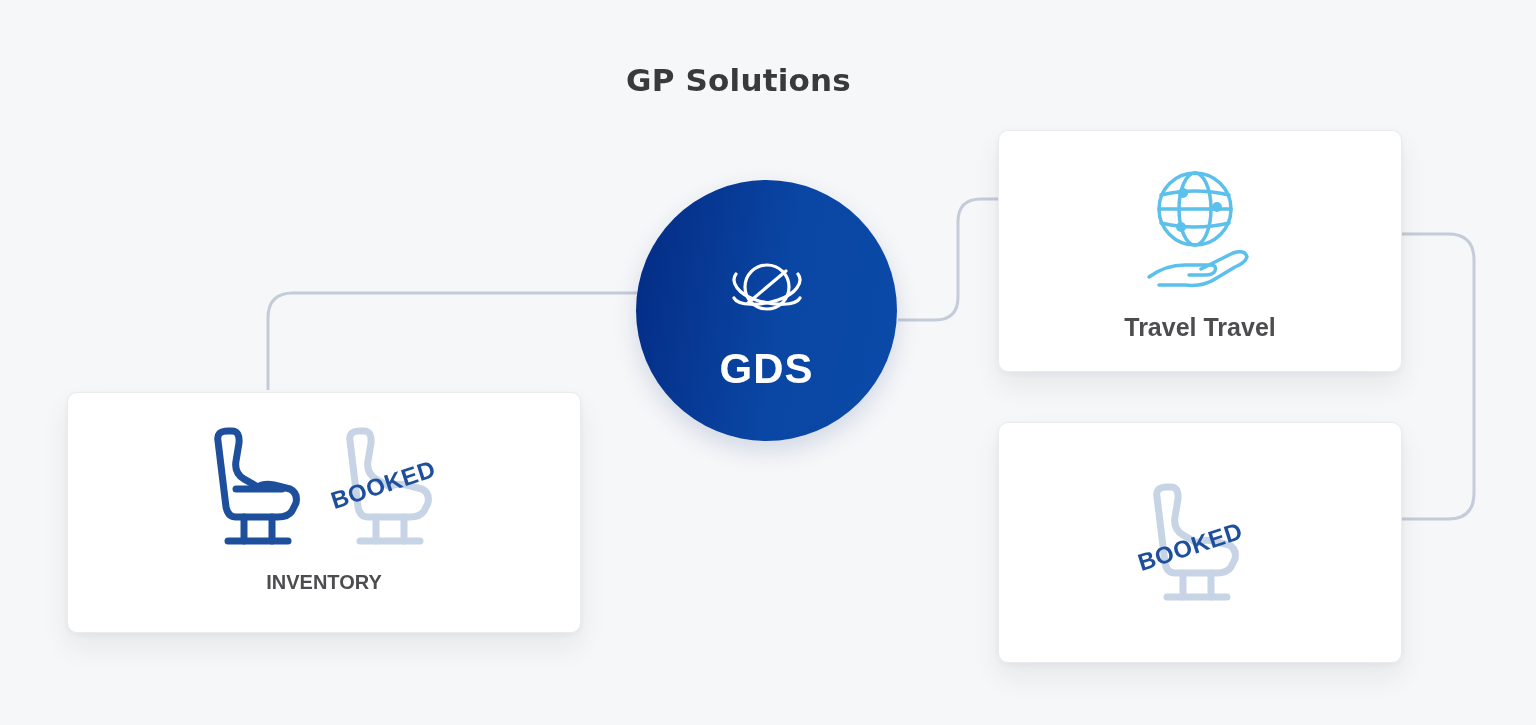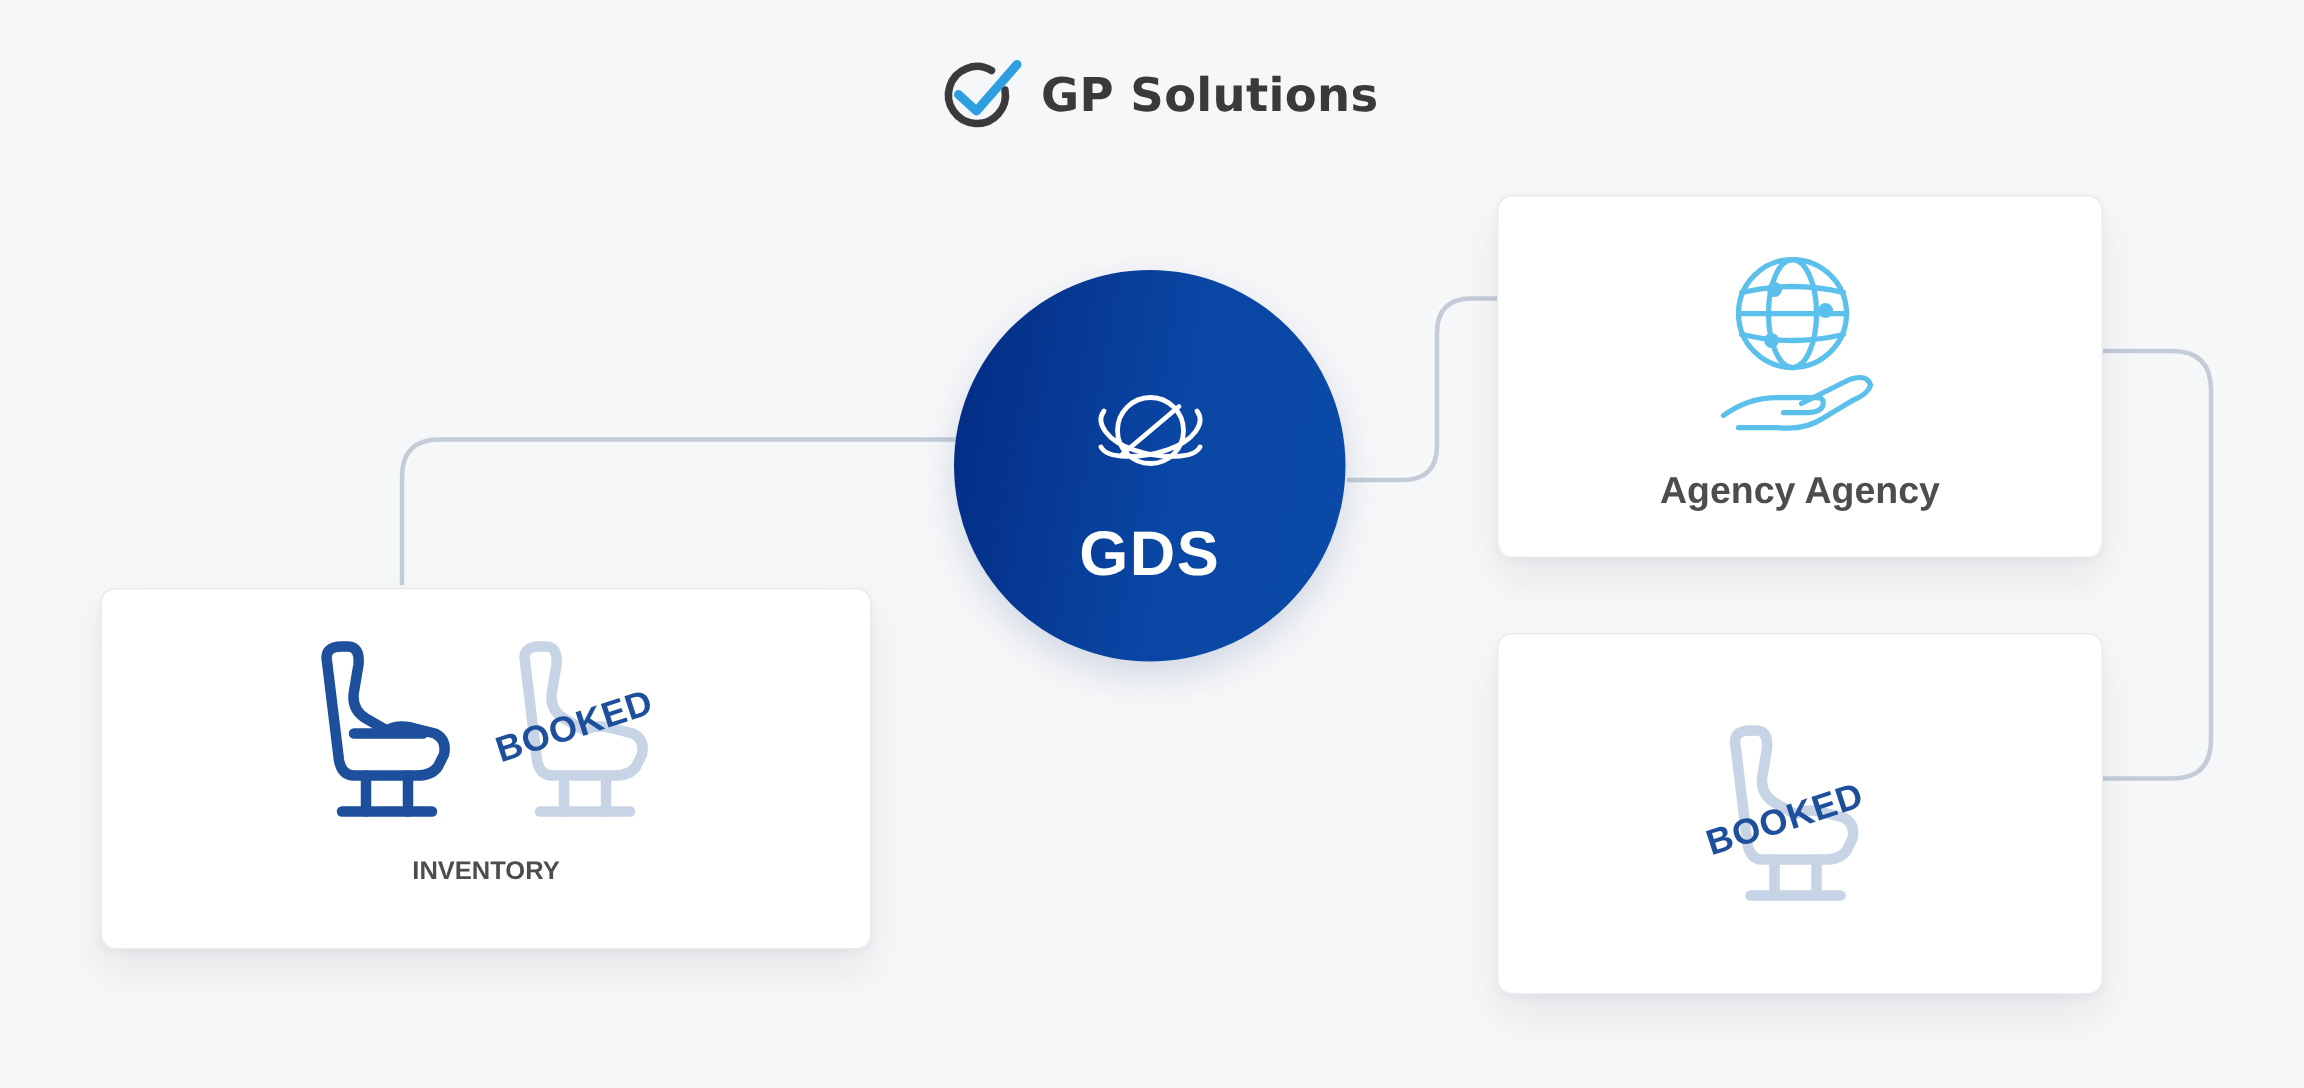--- a/index.html
+++ b/index.html
@@ -3,35 +3,35 @@
 <meta charset="utf-8">
 <style>
   html, body { margin:0; padding:0; }
   body {
     width:1536px; height:725px; position:relative; overflow:hidden;
     background:#f6f7f8;
     font-family:"Liberation Sans", "DejaVu Sans", sans-serif;
   }
   .logo {
     position:absolute; left:626px; top:36px; height:56px;
-    display:flex; align-items:center; gap:10px;
+    display:flex; align-items:center; gap:26px;flex-direction:column;
   }
   .logo-text {
     font-family:"DejaVu Sans", sans-serif;
     font-size:31px; color:#3a3a3c; letter-spacing:0.2px; font-weight:600;
   }
   svg.connectors { position:absolute; left:0; top:0; }
   .card {
     position:absolute; background:#fff; border-radius:10px;
     border:1px solid #e9ebee;
     box-shadow:0 14px 28px rgba(20,30,50,0.07), 0 2px 6px rgba(20,30,50,0.04);
   }
   .card-label {
     position:absolute; left:0; right:0; text-align:center;
-    color:#4d4d50; font-weight:700; font-size:17px;
+    color:#4d4d50; font-weight:700; font-size:20px;
   }
   .gds {
     position:absolute; left:636px; top:180px; width:261px; height:261px;
     border-radius:50%;
     background:linear-gradient(100deg,#032b83 0%,#0a46a4 55%,#0b4aa8 100%);
     box-shadow:0 10px 24px rgba(5,40,120,0.15);
   }
   .gds-label {
     position:absolute; left:0; right:0; top:165px; text-align:center;
     color:#fff; font-weight:700; font-size:42px; letter-spacing:1px;
@@ -102,21 +102,21 @@
       <path d="M16 54 Q50 62 84 54"></path>
       <path d="M4 108 Q20 96 40 96 L66 96 Q72 96 70 102 Q68 106 60 106 L44 106"></path>
       <path d="M56 100 L88 84 Q100 80 102 88 Q100 94 90 98 L70 110 Q58 118 40 116 L14 116"></path>
     </g>
     <g fill="#5bc0ec">
       <circle cx="38" cy="24" r="5"></circle>
       <circle cx="72" cy="38" r="5"></circle>
       <circle cx="36" cy="58" r="5"></circle>
     </g>
   </svg>
-  <div class="card-label" style="top:182px;font-size:25px;">Agency Agency</div>
+  <div class="card-label" style="top:182px;font-size:25px;">Travel Travel</div>
 </div>
 
 <div class="card" style="left:998px;top:422px;width:402px;height:239px;">
   <svg style="position:absolute;left:148px;top:60px" width="96" height="120" viewBox="0 0 96 120">
     <g fill="none" stroke="#c7d4e6" stroke-width="7" stroke-linecap="round" stroke-linejoin="round">
       <path d="M10 14 Q8 4 20 4 L24 4 Q32 4 31 16 L28 34 Q26 46 36 52 L50 60 Q56 56 66 58 L82 62 Q90 66 88 76 L84 84 Q80 90 70 90 L28 90 Q20 90 18 80 Z"></path>
       <path d="M36 90 L36 114 M64 90 L64 114"></path>
       <path d="M20 114 L80 114"></path>
     </g>
   </svg>

